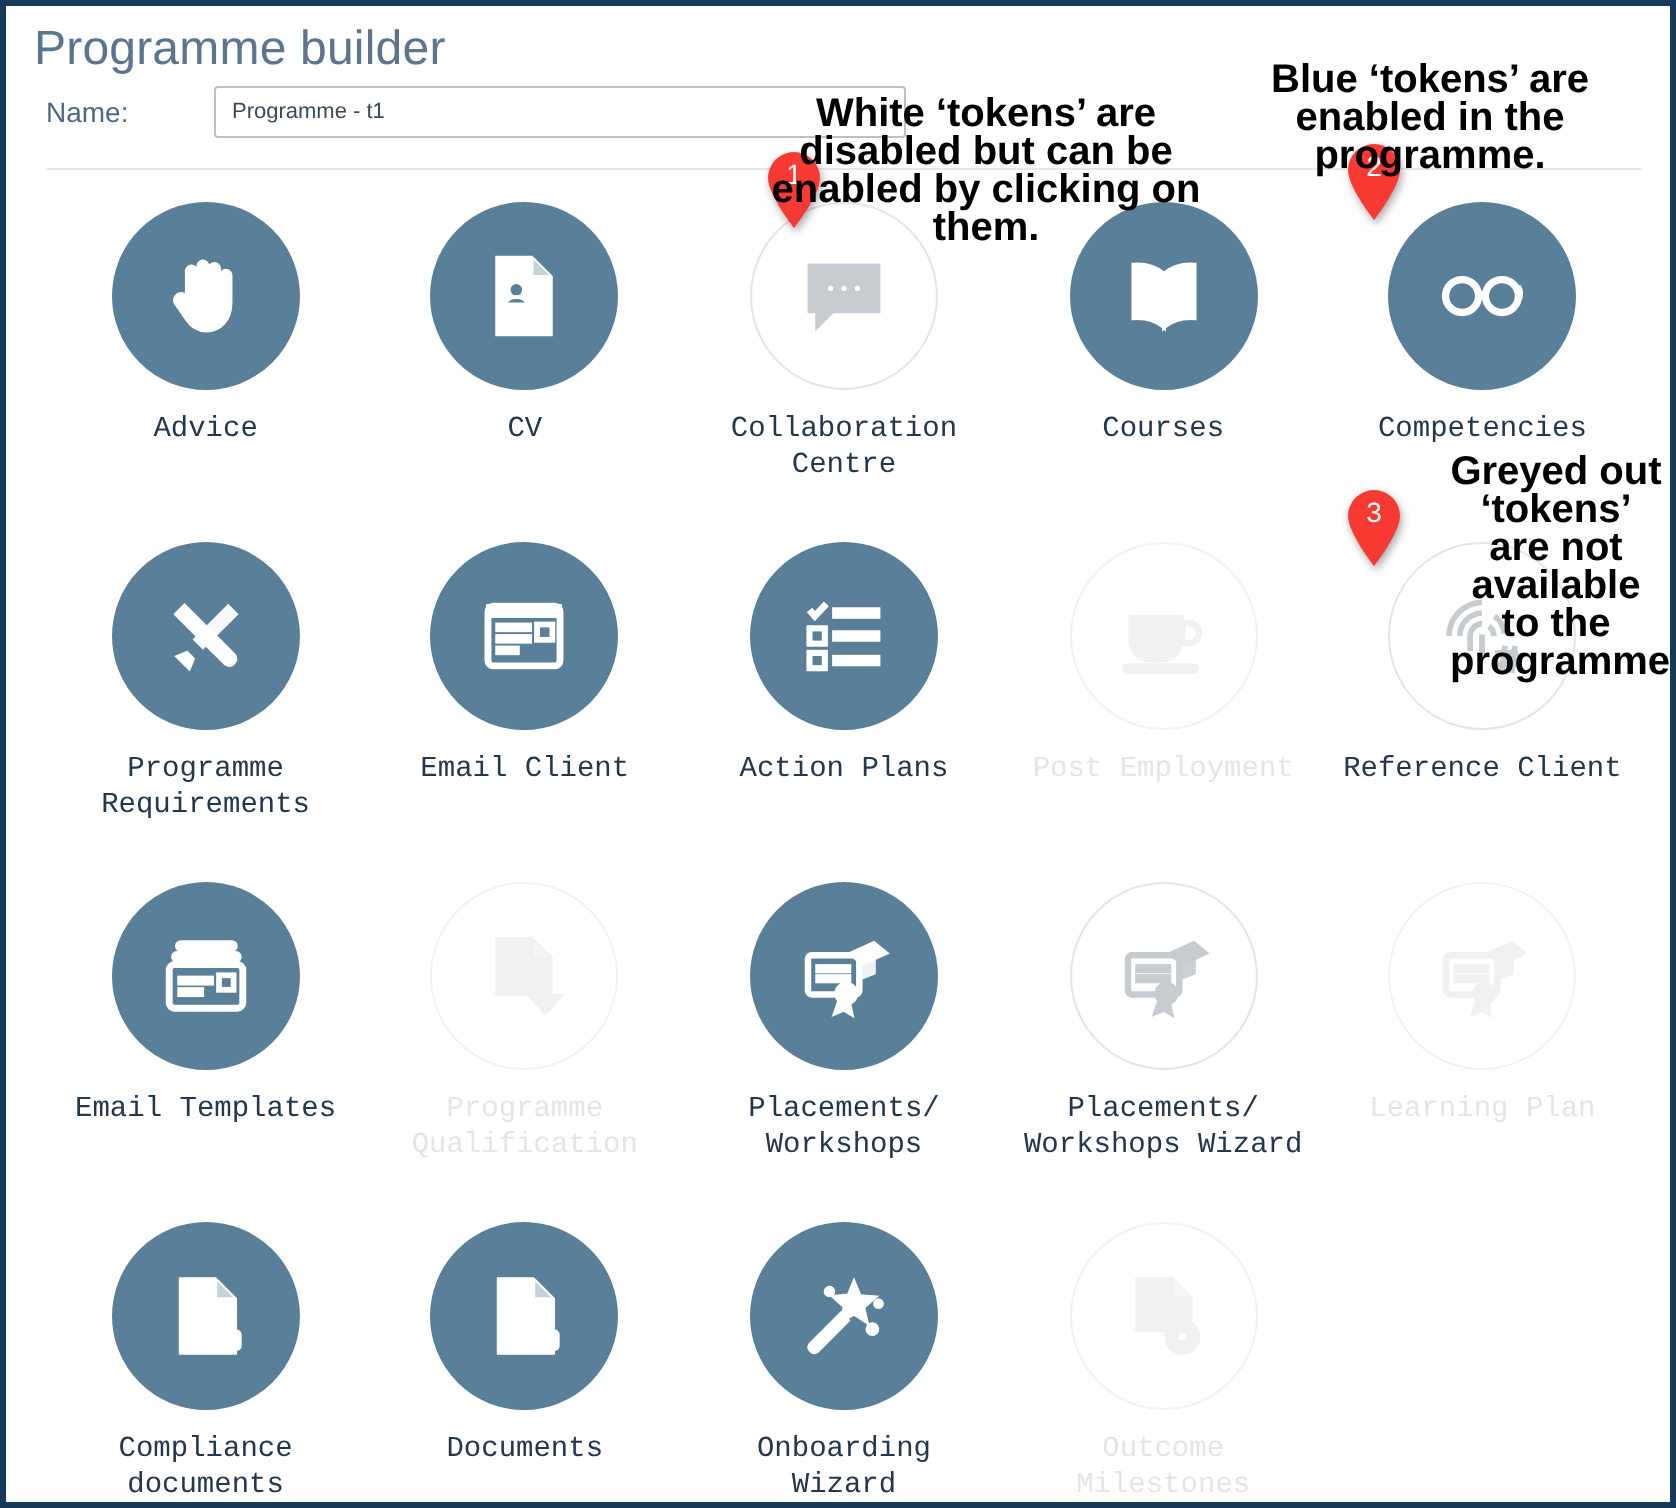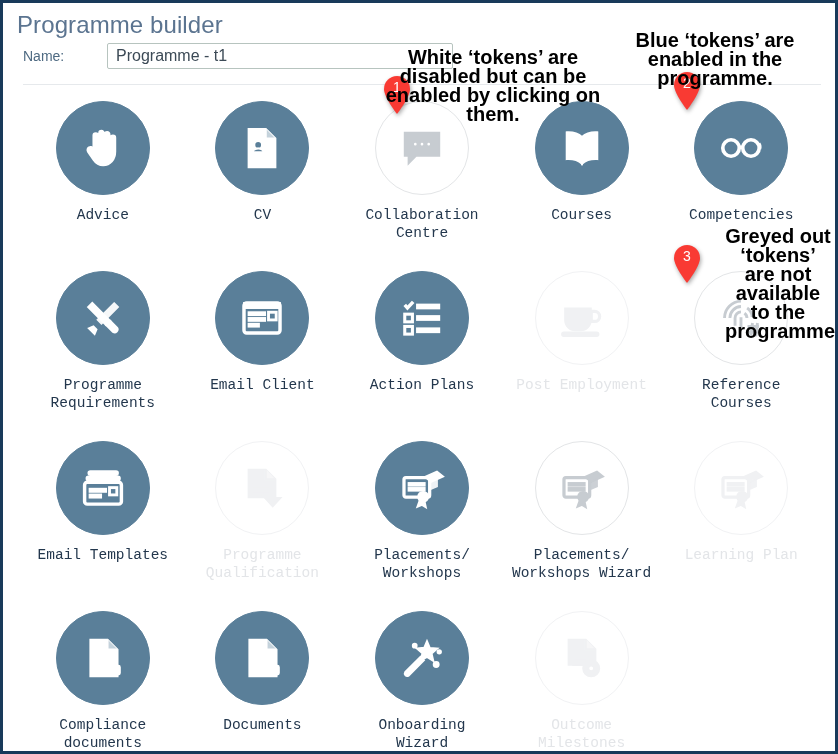--- a/index.html
+++ b/index.html
@@ -35,21 +35,21 @@
     color: #4e6a82;
     width: 84px;
   }
   .name-input {
     flex: 1;
     height: 26px;
     border: 1px solid #b7c4bf;
     border-radius: 2px;
     background: #ffffff;
     font-family: "Liberation Sans", sans-serif;
-    font-size: 16px;
+    font-size: 11px;
     color: #3c4a56;
     padding: 0 8px;
     outline: none;
   }
   .hr-sep {
     position: absolute;
     left: 20px; top: 81px;
     width: 798px; height: 1px;
     background: #e6e9ec;
   }
@@ -249,21 +249,21 @@
             <path d="M12 8.8A3.2 3.2 0 0 0 8.9 12v4" fill="none" stroke-width="1.5"></path>
             <path d="M12 11.6v5.2" fill="none" stroke-width="1.5"></path>
             <path d="M15.1 12a3.1 3.1 0 0 0-1.3-2.5" fill="none" stroke-width="1.5"></path>
             <path d="M17.8 11.4a5.9 5.9 0 0 0-2.6-4.6" fill="none" stroke-width="1.5"></path>
             <path d="M15.4 16.4h6" stroke-width="1.5" fill="none"></path>
             <path d="M15.4 19.4h6" stroke-width="1.5" fill="none"></path>
             <path d="M18 14.6l-.9 7" stroke-width="1.5" fill="none"></path>
             <path d="M20.6 14.6l-.9 7" stroke-width="1.5" fill="none"></path>
           </svg>
         </div>
-        <div class="token-label">Reference Courses</div>
+        <div class="token-label">Reference Client</div>
       </div>
       <div class="token state-enabled">
         <div class="circle">
           <svg viewBox="0 0 24 24" width="46" height="46">
             <rect x="4.4" y="3.2" width="15.4" height="2" rx="1"></rect>
             <rect x="3.4" y="6" width="17.4" height="2" rx="1"></rect>
             <rect x="2.4" y="9" width="19.2" height="11.4" rx="1.4" fill="none" stroke-width="1.8"></rect>
             <rect x="5" y="12.4" width="8.6" height="1.6"></rect>
             <rect x="5" y="15.4" width="6" height="1.6"></rect>
             <rect x="15.4" y="11.8" width="3.8" height="3.8" fill="none" stroke-width="1.5"></rect>

